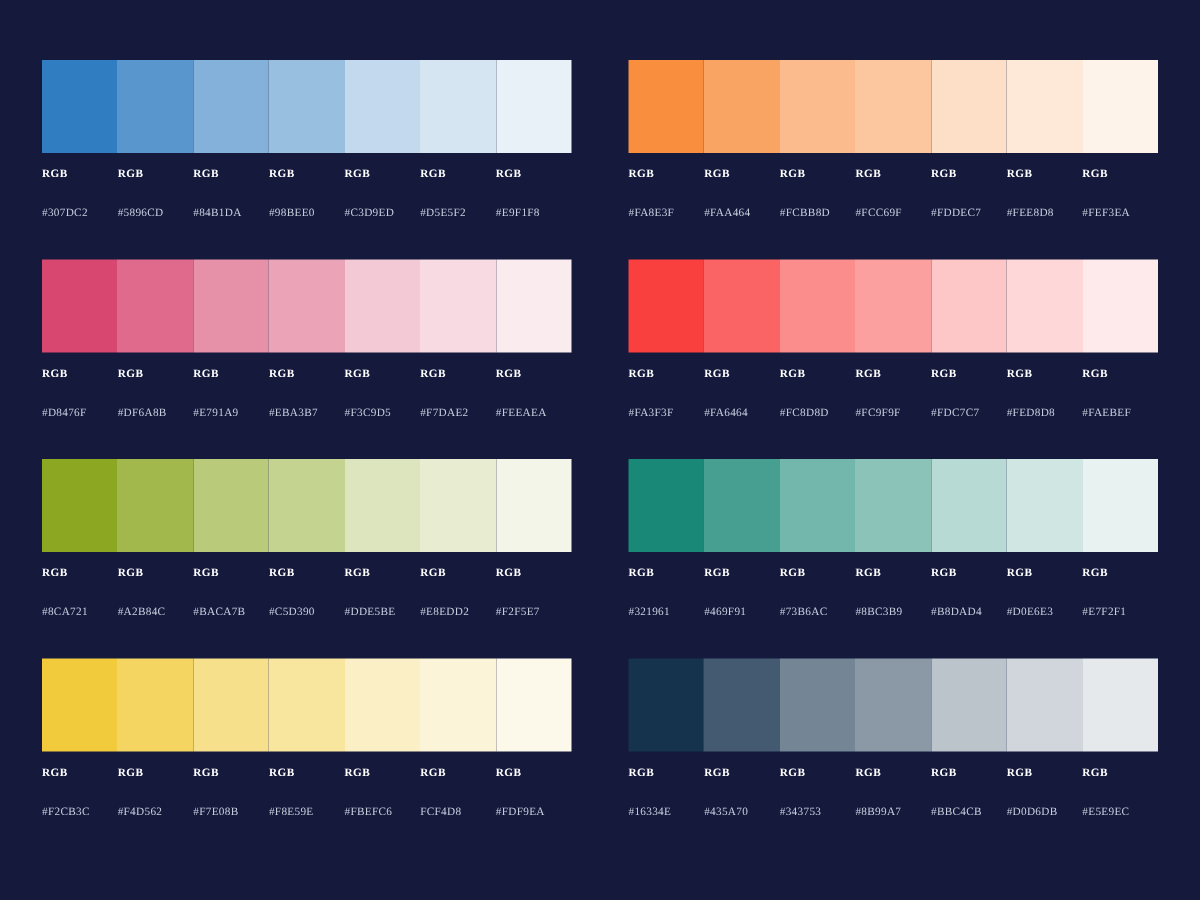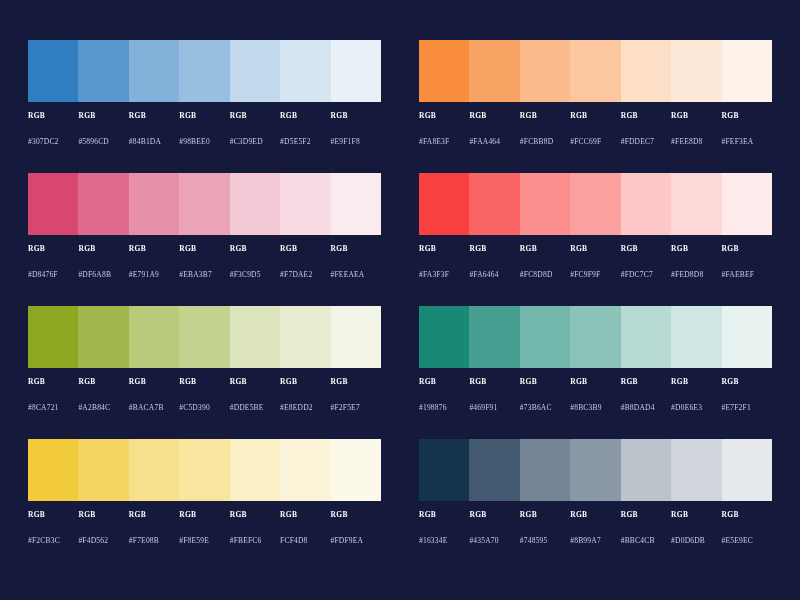--- a/index.html
+++ b/index.html
@@ -284,21 +284,21 @@
         <div class="swatch" style="background: rgb(70, 159, 145);"></div>
         <div class="swatch" style="background: rgb(115, 182, 172);"></div>
         <div class="swatch" style="background: rgb(139, 195, 185);"></div>
         <div class="swatch" style="background: rgb(184, 218, 212);"></div>
         <div class="swatch" style="background: rgb(208, 230, 227);"></div>
         <div class="swatch" style="background: rgb(231, 242, 241);"></div>
       </div>
       <div class="labels">
         <div class="label-cell">
           <div class="label-title">RGB</div>
-          <div class="label-hex">#198876</div>
+          <div class="label-hex">#321961</div>
         </div>
         <div class="label-cell">
           <div class="label-title">RGB</div>
           <div class="label-hex">#469F91</div>
         </div>
         <div class="label-cell">
           <div class="label-title">RGB</div>
           <div class="label-hex">#73B6AC</div>
         </div>
         <div class="label-cell">
@@ -374,21 +374,21 @@
         <div class="label-cell">
           <div class="label-title">RGB</div>
           <div class="label-hex">#16334E</div>
         </div>
         <div class="label-cell">
           <div class="label-title">RGB</div>
           <div class="label-hex">#435A70</div>
         </div>
         <div class="label-cell">
           <div class="label-title">RGB</div>
-          <div class="label-hex">#748595</div>
+          <div class="label-hex">#343753</div>
         </div>
         <div class="label-cell">
           <div class="label-title">RGB</div>
           <div class="label-hex">#8B99A7</div>
         </div>
         <div class="label-cell">
           <div class="label-title">RGB</div>
           <div class="label-hex">#BBC4CB</div>
         </div>
         <div class="label-cell">

